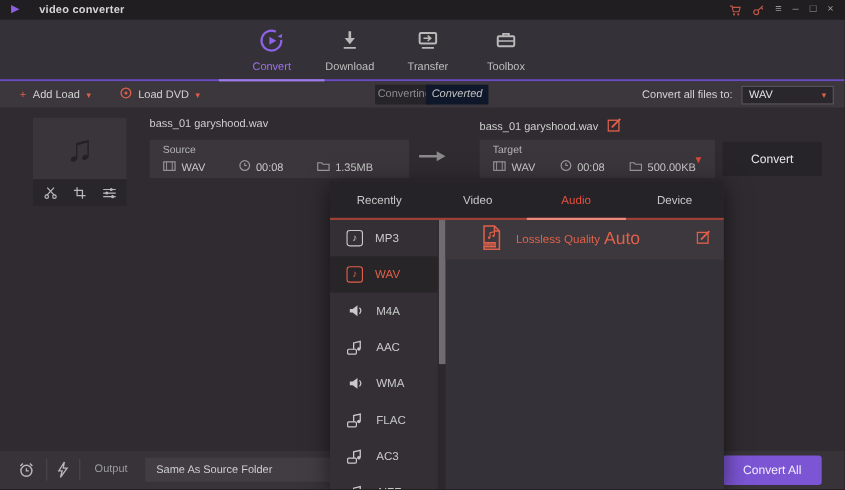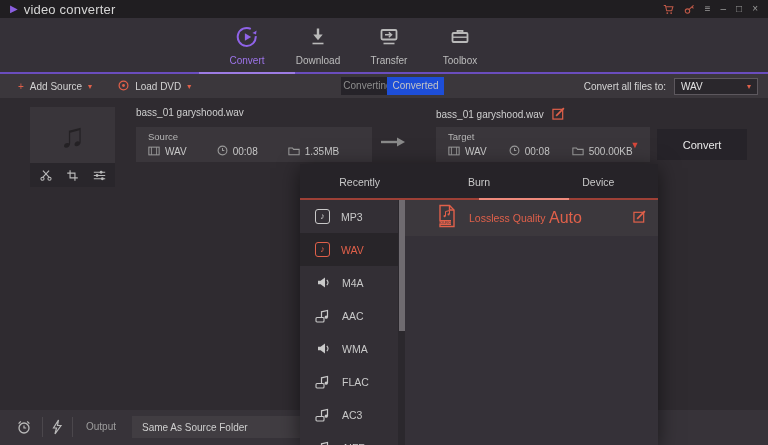--- a/index.html
+++ b/index.html
@@ -2,42 +2,42 @@
 <html><head>
 <meta charset="utf-8">
 <style>
   * { margin:0; padding:0; box-sizing:border-box; }
   body { background:#111; font-family:"Liberation Sans","DejaVu Sans",sans-serif; }
   .app { position:relative; width:768px; height:445px; overflow:hidden; background:#2f2b30; color:#c9c9c9; user-select:none; }
 
   
   .titlebar { position:absolute; top:0; left:0; width:768px; height:18px; background:#201e21; display:flex; align-items:center; padding:0 10px; gap:6px; }
   .logo { color:#8b5fe0; font-size:10px; line-height:1; }
-  .apptitle { font-size:13px; font-weight:normal; color:#d6d6d6; letter-spacing:.2px; }
+  .apptitle { font-size:10px; font-weight:bold; color:#d6d6d6; letter-spacing:.2px;margin-left:12px; }
   .tb-right { margin-left:auto; display:flex; align-items:center; gap:10px; }
   .tb-ic { color:#9a9a9a; font-size:10px; line-height:1; cursor:default; }
   .tb-ic svg { display:block; }
 
   
   .nav { position:absolute; top:18px; left:0; width:768px; height:54px; background:#353138; }
   .nav-inner { position:absolute; left:219px; top:7px; display:flex; gap:15px; }
   .nav-item { width:56px; display:flex; flex-direction:column; align-items:center; gap:4px; font-size:10px; color:#bdbdbd; cursor:pointer; }
   .nav-item.active { color:#9d74ea; }
   .nav-underline { position:absolute; top:72px; left:0; width:768px; height:2px; background:#6a4dbe; }
   .nav-underline-active { position:absolute; top:72px; left:199px; width:96px; height:2px; background:#9d7ce4; z-index:2; }
 
   
   .toolbar { position:absolute; top:74px; left:0; width:768px; height:24px; background:#3b373c; font-size:10px; }
   .tb-left { position:absolute; left:18px; top:0; height:24px; display:flex; align-items:center; gap:26px; }
   .tb-btn { display:flex; align-items:center; gap:6px; color:#d2d2d2; cursor:pointer; }
   .red { color:#e0604a; }
   .caret { font-size:8px; color:#e0604a; }
   .seg-tab { position:absolute; top:3px; height:18px; line-height:18px; text-align:center; font-size:10px; cursor:pointer; }
   .seg-converting { left:331px; width:53px; background:#262329; color:#8d8d8d;margin-left:10px; }
-  .seg-converted { left:387px; width:57px; background:#1d4ed8; color:#c4c4c4; }
+  .seg-converted { left:387px; width:57px; background:#0f172a; color:#c4c4c4;font-style:italic; }
   .tb-convertall { position:absolute; right:10px; top:0; height:24px; display:flex; align-items:center; gap:8px; }
   .tb-convertall .lbl { color:#d5d5d5; }
   .fmt-dd { width:84px; height:17px; background:#2a272c; border:1px solid #5d585e; display:flex; align-items:center; padding:0 6px; color:#e3e3e3; cursor:pointer; }
   .fmt-dd .caret { margin-left:auto; }
 
   
   .content { position:absolute; top:98px; left:0; width:768px; height:312px; background:#2f2b30; }
   .thumb { position:absolute; left:30px; top:9px; width:85px; height:56px; background:#39353a; display:flex; align-items:center; justify-content:center; }
   .thumb .note { font-size:34px; color:#242124; line-height:1; }
   .thumb-strip { position:absolute; left:30px; top:65px; width:85px; height:24px; background:#29262b; display:flex; align-items:center; justify-content:center; gap:13px; }
@@ -159,21 +159,21 @@
       </div>
     </div>
   </div>
   <div class="nav-underline"></div>
   <div class="nav-underline-active"></div>
 
   <div class="toolbar">
     <div class="tb-left">
       <span class="tb-btn">
         <span class="red">+</span>
-        <span>Add Source</span>
+        <span>Add Load</span>
         <span class="caret">▾</span>
       </span>
       <span class="tb-btn">
         <span>
           <svg width="11" height="11" viewBox="0 0 11 11">
               <circle cx="5.5" cy="5.5" r="4.4" fill="none" stroke="#e0604a" stroke-width="1.2"></circle>
               <circle cx="5.5" cy="5.5" r="1.4" fill="#e0604a"></circle>
             </svg>
         </span>
         <span>Load DVD</span>
@@ -303,26 +303,28 @@
     </span>
     <span class="bb-div" style="left:42px;"></span>
     <span class="bb-ic" style="left:50px;">
       <svg width="14" height="16" viewBox="0 0 14 16">
           <path d="M8.5 1 L3.5 9 h3 L5 15 L11 6.5 H7.5 z" fill="none" stroke="#b9b9b9" stroke-width="1.2"></path>
         </svg>
     </span>
     <span class="bb-div" style="left:72px;"></span>
     <span class="out-label">Output</span>
     <input class="out-input" type="text" value="Same As Source Folder" style="">
+    <div class="convert-all-btn">Convert All</div>
   </div>
 
   <div class="popup">
     <div class="popup-tabs">
       <div class="ptab">Recently</div>
-      <div class="ptab">Burn</div>
+      <div class="ptab">Video</div>
+      <div class="ptab active">Audio</div>
       <div class="ptab">Device</div>
     </div>
     <div class="ptab-line"></div>
     <div class="ptab-line-active"></div>
 
     <div class="popup-body">
       <div class="fmt-list">
         <div class="fmt-item">
           <span class="note-box">♪</span>
           <span>MP3</span>

